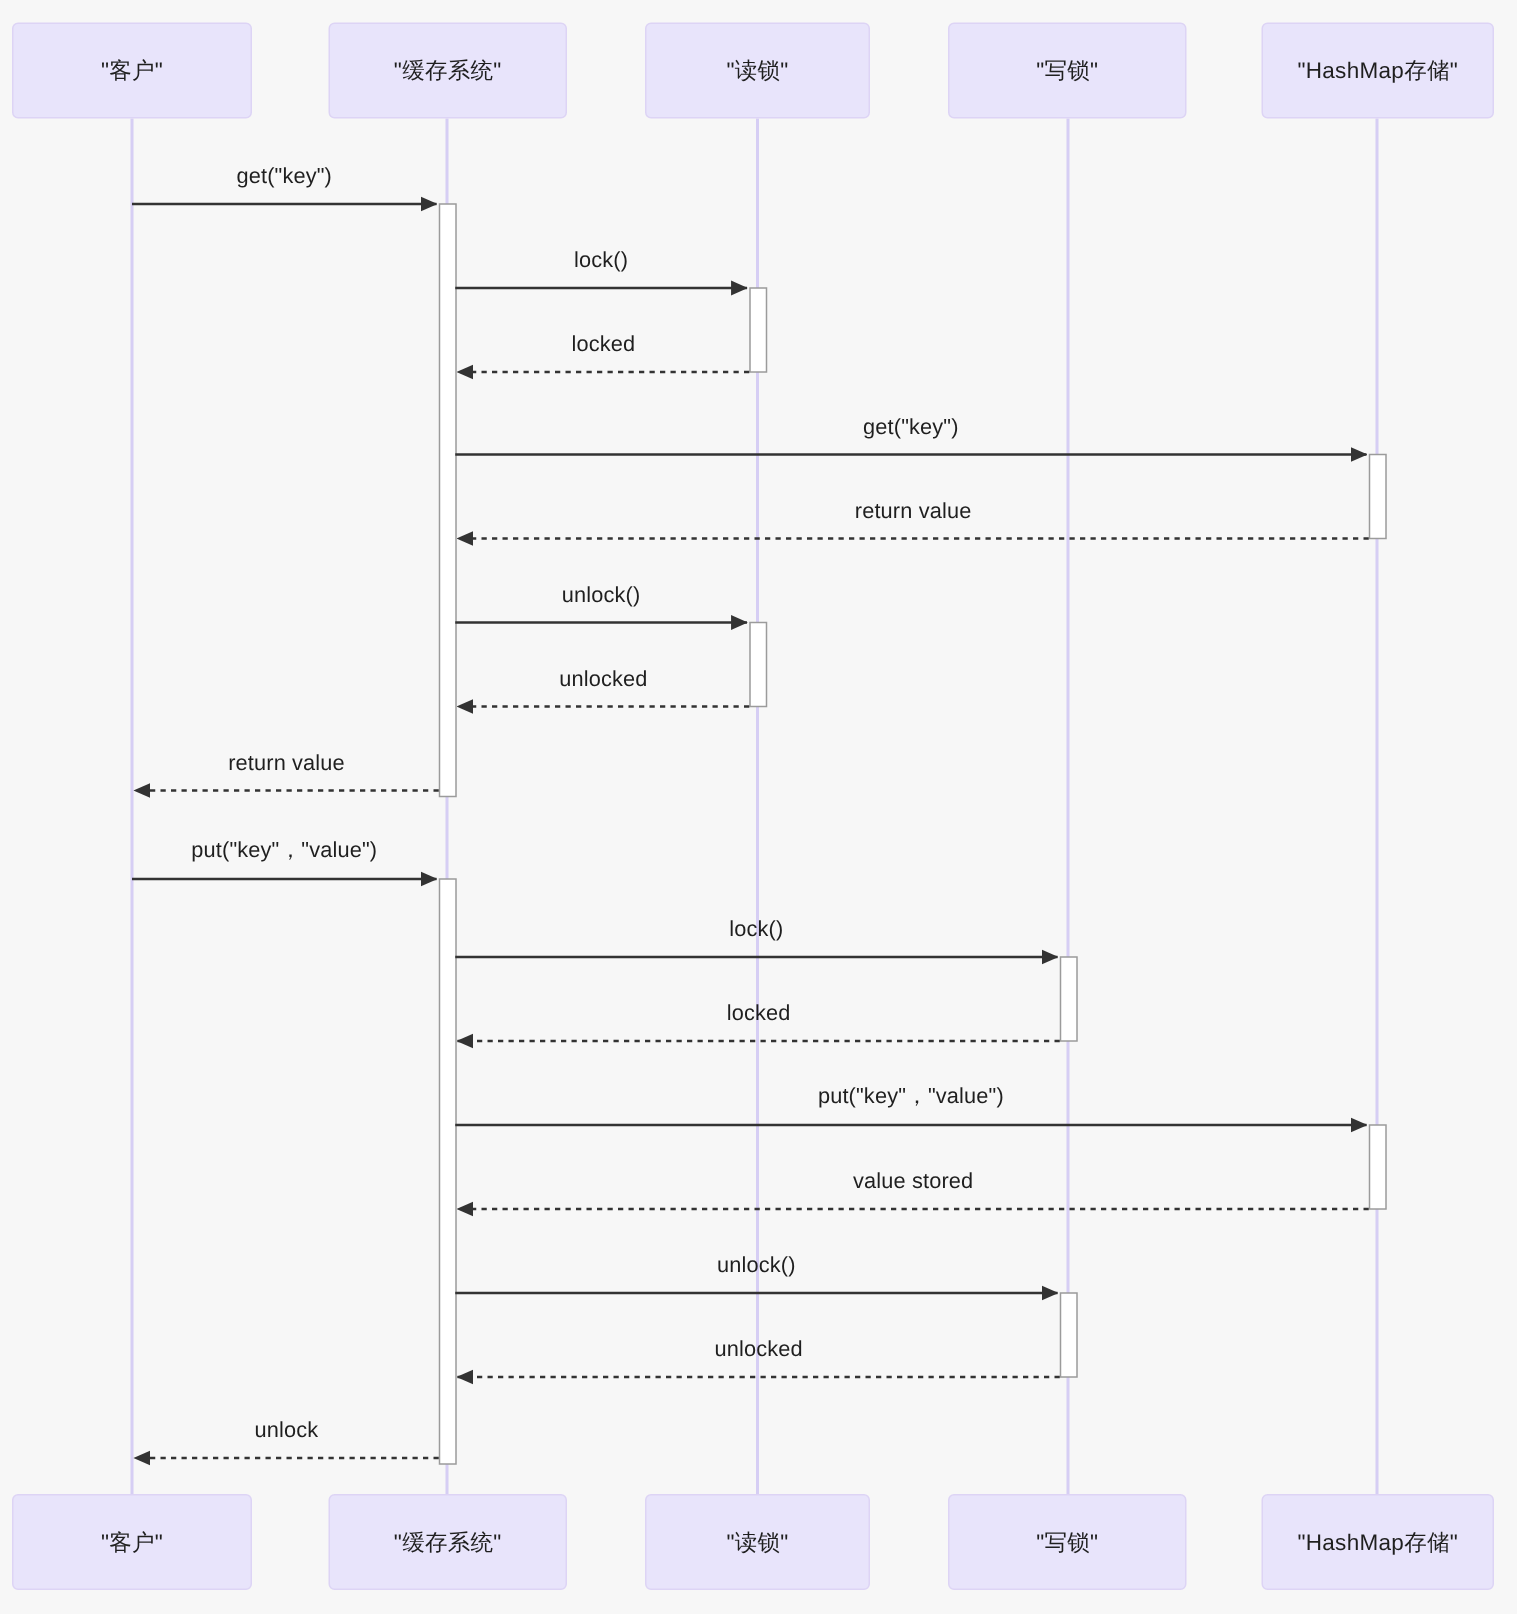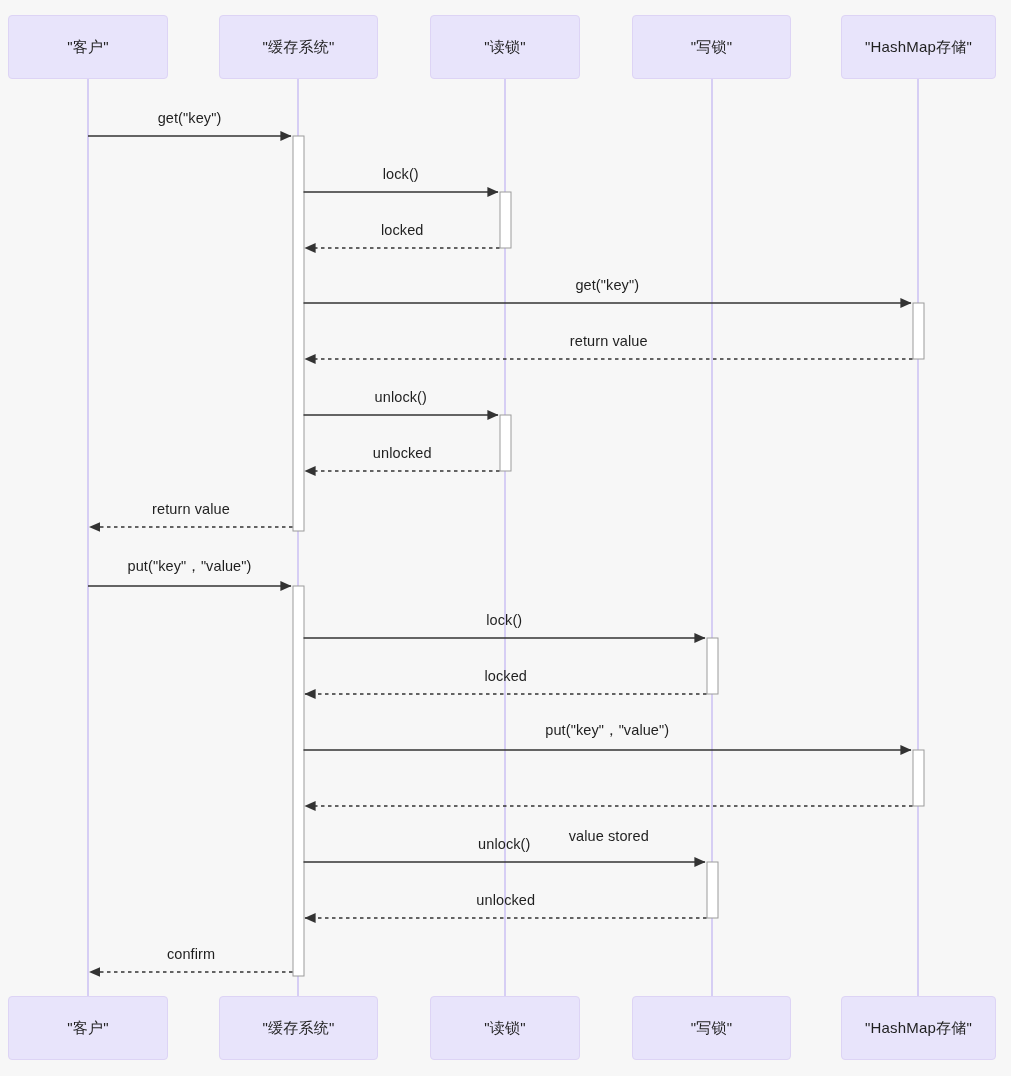--- a/index.html
+++ b/index.html
@@ -155,19 +155,19 @@
       <div class="msg-label" style="left: 402.25px; top: 238px;">locked</div>
       <div class="msg-label" style="left: 607.25px; top: 293px;">get("key")</div>
       <div class="msg-label" style="left: 608.75px; top: 349px;">return value</div>
       <div class="msg-label" style="left: 400.75px; top: 405px;">unlock()</div>
       <div class="msg-label" style="left: 402.25px; top: 461px;">unlocked</div>
       <div class="msg-label" style="left: 191px; top: 517px;">return value</div>
       <div class="msg-label" style="left: 189.5px; top: 576px;">put("key"，"value")</div>
       <div class="msg-label" style="left: 504.25px; top: 628px;">lock()</div>
       <div class="msg-label" style="left: 505.75px; top: 684px;">locked</div>
       <div class="msg-label" style="left: 607.25px; top: 740px;">put("key"，"value")</div>
-      <div class="msg-label" style="left: 608.75px; top: 796px; margin-top: 48px;">value stored</div>
+      <div class="msg-label" style="left: 608.75px; top: 796px;">value stored</div>
       <div class="msg-label" style="left: 504.25px; top: 852px;">unlock()</div>
       <div class="msg-label" style="left: 505.75px; top: 908px;">unlocked</div>
-      <div class="msg-label" style="left: 191px; top: 962px;">confirm</div>
+      <div class="msg-label" style="left: 191px; top: 962px;">unlock</div>
     </div>
 
 </div>
 
 </body></html>

